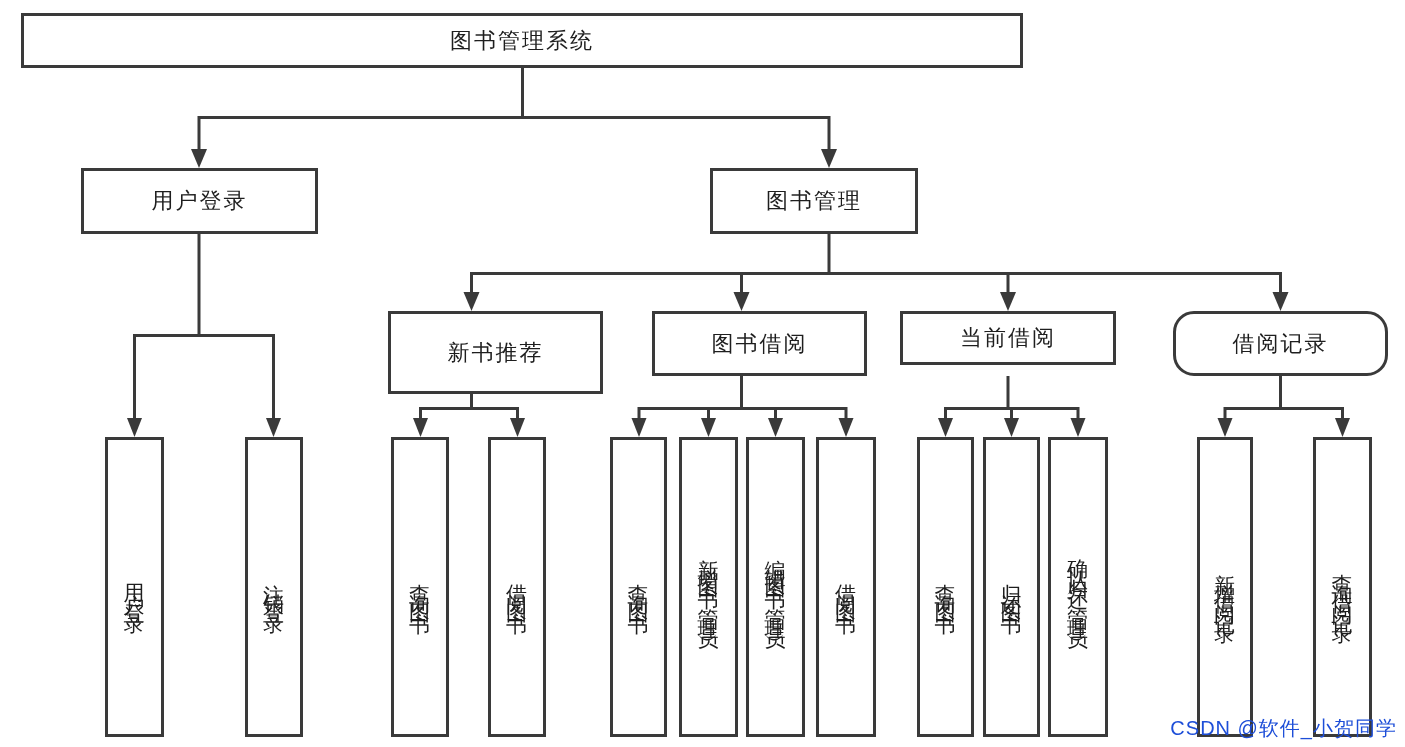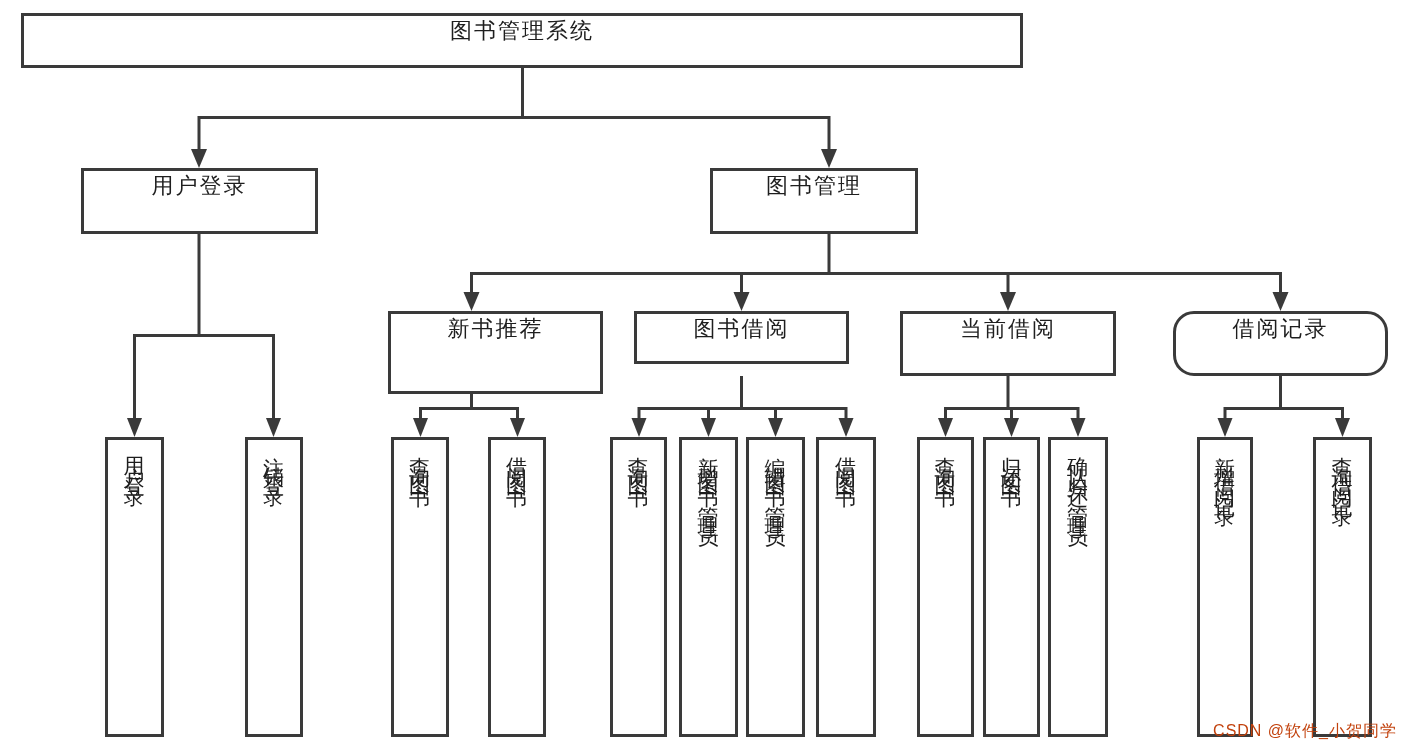--- a/index.html
+++ b/index.html
@@ -20,20 +20,21 @@
     left: 0;
     top: 0;
     pointer-events: none;
   }
   .node {
     position: absolute;
     box-sizing: border-box;
     border: 3px solid #3a3a3a;
     background: #ffffff;
     display: flex;
+    align-items: center;
     justify-content: center;
   }
   .node .hlabel {
     font-size: 22px;
     color: #1e1e1e;
     letter-spacing: 2px;
     white-space: nowrap;
   }
   .leaf .vlabel {
     writing-mode: vertical-rl;
@@ -41,22 +42,22 @@
     font-size: 21px;
     color: #1e1e1e;
     letter-spacing: 10px;
     line-height: 1;
     white-space: nowrap;
   }
   #watermark {
     position: absolute;
     right: 8px;
     bottom: 5px;
-    font-size: 16px;
-    color: #c2410c;
+    font-size: 20px;
+    color: #1d4ed8;
     letter-spacing: 1px;
     white-space: nowrap;
     margin-left: 34px;
   }
 </style>
 </head>
 <body>
 
 <div id="canvas">
 
@@ -114,24 +115,24 @@
   <div class="node" style="left:81px; top:168px; width:237px; height:66px;">
     <span class="hlabel">用户登录</span>
   </div>
   <div class="node" style="left:710px; top:168px; width:208px; height:66px;">
     <span class="hlabel">图书管理</span>
   </div>
 
   <div class="node" style="left:364px; top:311px; width:215px; height:83px;margin-left:24px;">
     <span class="hlabel">新书推荐</span>
   </div>
-  <div class="node" style="left:634px; top:311px; width:215px; height:53px;">
+  <div class="node" style="left:652px; top:311px; width:215px; height:65px;">
     <span class="hlabel">图书借阅</span>
   </div>
-  <div class="node" style="left:900px; top:311px; width:216px; height:65px;">
+  <div class="node" style="left:900px; top:311px; width:216px; height:54px;">
     <span class="hlabel">当前借阅</span>
   </div>
   <div class="node" style="left:1173px; top:311px; width:215px; height:65px;border-radius:21px;">
     <span class="hlabel">借阅记录</span>
   </div>
 
   <div class="node leaf" style="left:105px; top:437px; width:59px; height:300px;">
     <span class="vlabel">用户登录</span>
   </div>
   <div class="node leaf" style="left:245px; top:437px; width:58px; height:300px;">

